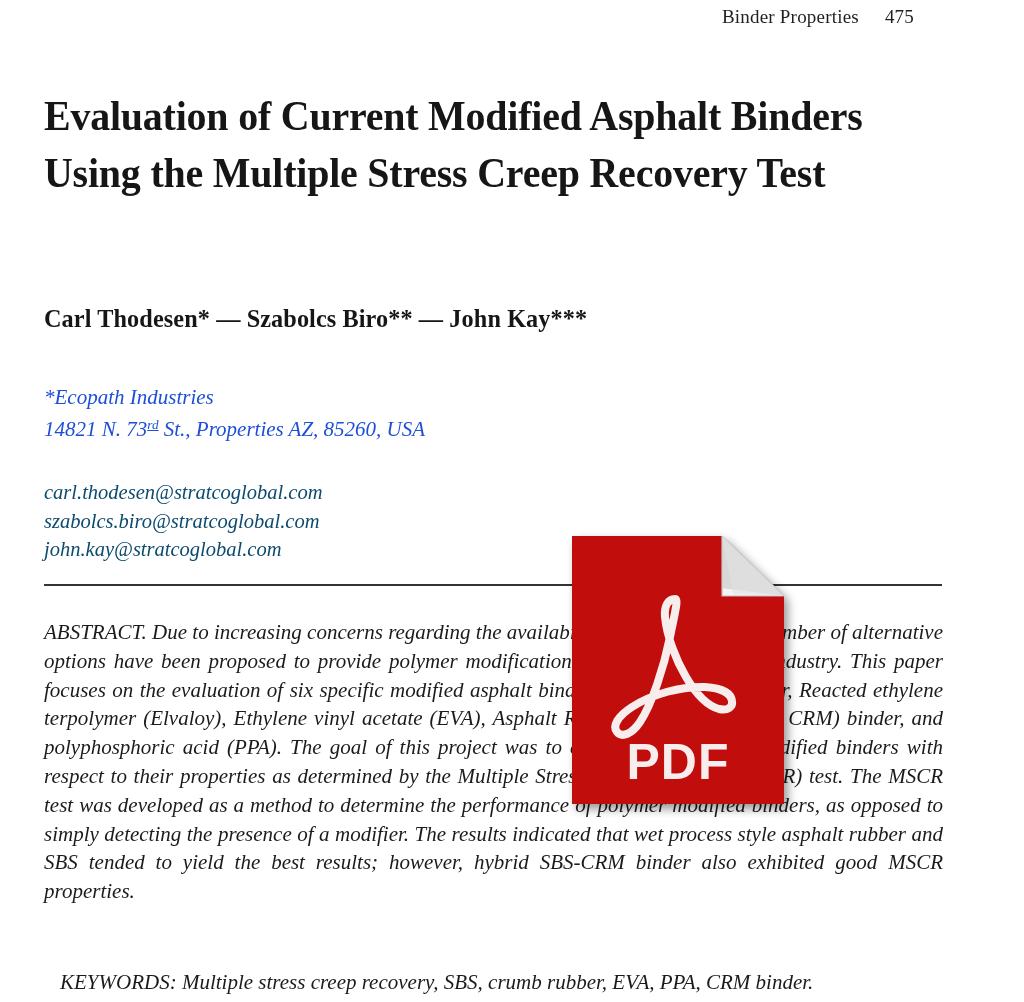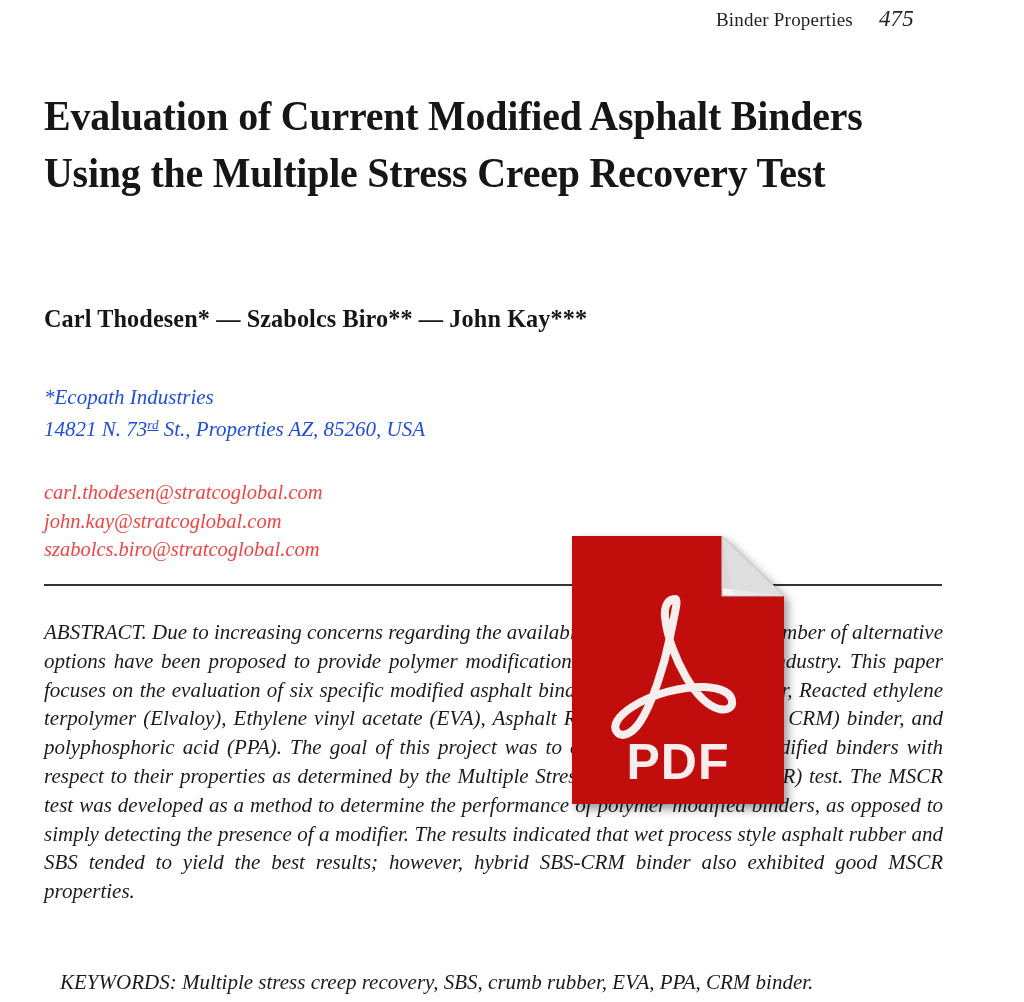--- a/index.html
+++ b/index.html
@@ -28,21 +28,21 @@
     position: absolute;
     top: 6px;
     right: 82px;
     display: flex;
     align-items: baseline;
     gap: 26px;
     font-size: 19px;
     letter-spacing: 0.2px;
     color: #211f20;
   }
-  .running-head .folio { font-size: 23px; font-style: italic; }
+  .running-head .folio { font-size: 19px; }
 
   
   .title {
     position: absolute;
     left: 44px;
     top: 60px;
     width: 910px;
     font-family: "Liberation Serif", "DejaVu Serif", serif;
     font-weight: 700;
     font-size: 42px;
@@ -84,21 +84,21 @@
   }
 
   
   .emails {
     position: absolute;
     left: 44px;
     top: 478px;
     font-style: italic;
     font-size: 20.5px;
     line-height: 28.5px;
-    color: #ef4444;
+    color: #0c4a6e;
   }
 
   
   .rule {
     position: absolute;
     left: 44px;
     top: 584px;
     width: 898px;
     height: 2px;
     background: #343434;
@@ -156,22 +156,22 @@
 
   <div class="authors">Carl Thodesen* — Szabolcs Biro** — John Kay***</div>
 
   <div class="affiliation">
     <div>*Ecopath Industries</div>
     <div><span>14821 N. 73</span><sup>rd</sup><span> St., Properties AZ, 85260, USA</span></div>
   </div>
 
   <div class="emails">
     <div>carl.thodesen@stratcoglobal.com</div>
+    <div>szabolcs.biro@stratcoglobal.com</div>
     <div>john.kay@stratcoglobal.com</div>
-    <div>szabolcs.biro@stratcoglobal.com</div>
   </div>
 
   <div class="rule"></div>
 
   <p class="abstract">ABSTRACT. Due to increasing concerns regarding the availability of SBS polymer, a number of alternative options have been proposed to provide polymer modification to the asphalt binder industry. This paper focuses on the evaluation of six specific modified asphalt binders: SBS modified binder, Reacted ethylene terpolymer (Elvaloy), Ethylene vinyl acetate (EVA), Asphalt Rubber, Hybrid (SBS and CRM) binder, and polyphosphoric acid (PPA). The goal of this project was to evaluate the various modified binders with respect to their properties as determined by the Multiple Stress Creep Recovery (MSCR) test. The MSCR test was developed as a method to determine the performance of polymer modified binders, as opposed to simply detecting the presence of a modifier. The results indicated that wet process style asphalt rubber and SBS tended to yield the best results; however, hybrid SBS-CRM binder also exhibited good MSCR properties.</p>
 
   <p class="keywords">KEYWORDS: Multiple stress creep recovery, SBS, crumb rubber, EVA, PPA, CRM binder.</p>
 
   <div class="pdf-icon">
     <svg viewBox="0 0 212 268" xmlns="http://www.w3.org/2000/svg" aria-hidden="true">

